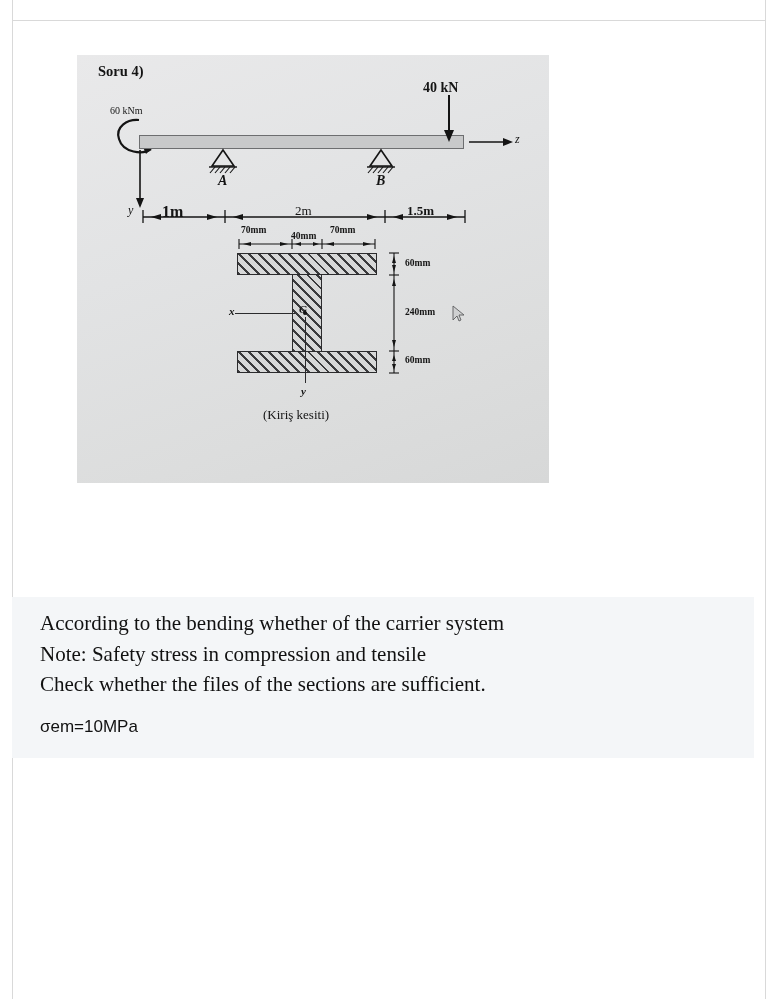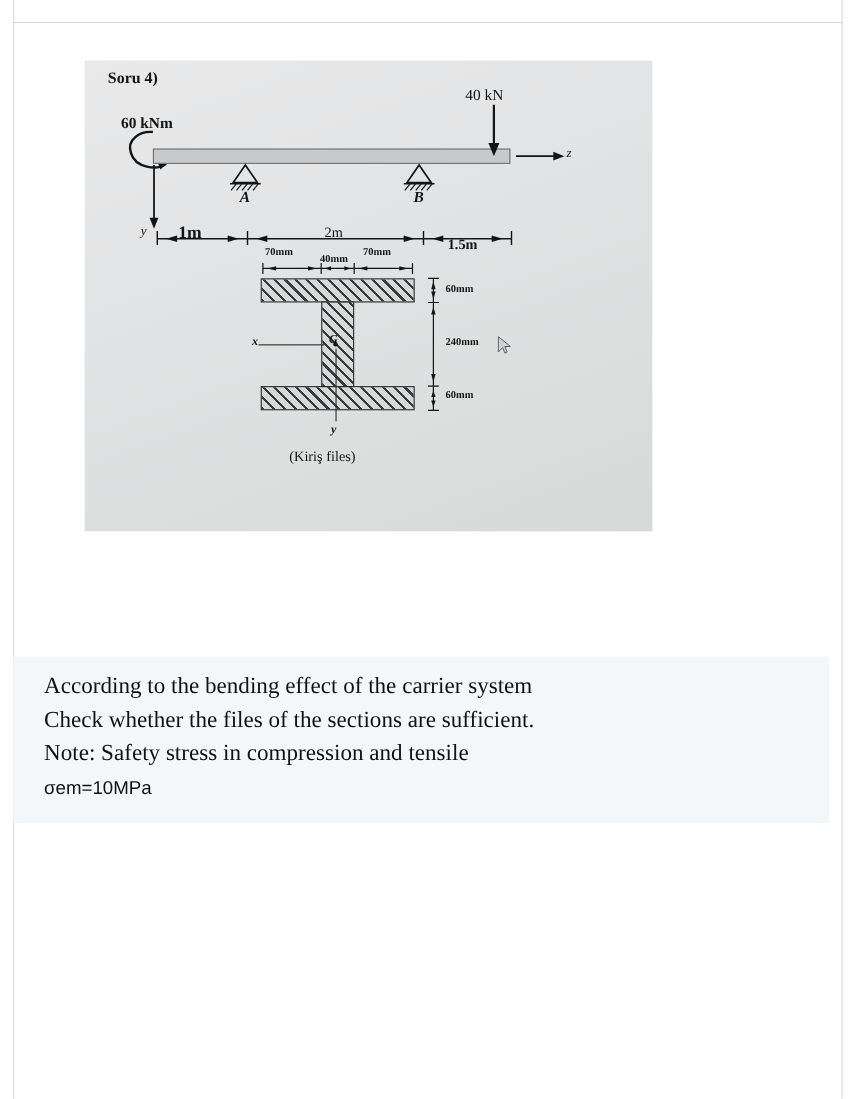--- a/index.html
+++ b/index.html
@@ -32,21 +32,21 @@
     left: 12px; right: 12px; top: 20px;
     height: 1px;
     background: #d9d9d9;
   }
 
   
   .figure-photo {
     position: absolute;
     left: 77px;
     top: 55px;
-    width: 516px;
+    width: 472px;
     height: 428px;
     background: linear-gradient(160deg, #e9e9ea 0%, #e2e3e4 40%, #dcdddd 75%, #d7d8d8 100%);
   }
   .figure-inner {
     position: absolute;
     inset: 0;
   }
 
   .lbl {
     position: absolute;
@@ -59,29 +59,29 @@
   .soru {
     left: 21px;
     top: 8px;
     font-size: 14.5px;
     font-weight: bold;
   }
   
   .moment-label {
     left: 33px;
     top: 50px;
-    font-size: 14px;
-    font-weight: bold;
+    font-size: 10px;
+    font-weight: normal;
   }
   
   .force-label {
     left: 346px;
     top: 25px;
     font-size: 14px;
-    font-weight: normal;
+    font-weight: bold;
     text-align: right;
   }
 
   
   .beam {
     position: absolute;
     left: 62px;
     top: 80px;
     width: 325px;
     height: 14px;
@@ -153,21 +153,21 @@
   
   .dimline {
     position: absolute;
     left: 62px;
     top: 148px;
     width: 330px;
     height: 20px;
   }
   .dim-1m { left: 85px; top: 148px; font-size: 16px; font-weight: bold;}
   .dim-2m { left: 218px; top: 148px; font-size: 13px; font-weight: normal;}
-  .dim-15m { left: 330px; top: 148px; font-size: 13px; font-weight: bold; margin-top: 11px;}
+  .dim-15m { left: 330px; top: 148px; font-size: 13px; font-weight: bold;}
 
   
   .isection {
     position: absolute;
     left: 160px;
     top: 198px;
     width: 140px;
     height: 120px;
   }
   .flange {
@@ -282,21 +282,21 @@
   .text-block p {
     margin: 0 0 2px 0;
     font-family: "Liberation Serif", serif;
     font-size: 21px;
     line-height: 1.36;
     color: #111111;
   }
   .text-block p.sans {
     font-family: "Liberation Sans", sans-serif;
     font-size: 17px;
-    margin-top: 6px;
+    margin-top: 16px;
   }
 </style>
 </head>
 <body>
 
 <div class="page-edge-left"></div>
 <div class="page-edge-right"></div>
 <div class="page-edge-top"></div>
 
 <div class="figure-photo">
@@ -425,27 +425,27 @@
     <div class="lbl h-240">240mm</div>
     <div class="lbl h-60b">60mm</div>
 
     <div class="x-axis-line"></div>
     <div class="y-axis-line"></div>
     <div class="cg-dot"></div>
     <div class="lbl cg-label">G</div>
     <div class="lbl x-axis-label">x</div>
     <div class="lbl y-axis-label">y</div>
 
-    <div class="lbl kesit-caption">(Kiriş files)</div>
+    <div class="lbl kesit-caption">(Kiriş kesiti)</div>
 
     <svg class="cursor-arrow" viewBox="0 0 14 18">
       <polygon points="1,1 1,15 5,11 7,16 9,15 7,10 12,10" fill="#cfd0d1" stroke="#5b5c5e" stroke-width="0.9"></polygon>
     </svg>
 
   </div>
 </div>
 
 <div class="text-block">
-  <p>According to the bending effect of the carrier system</p>
+  <p>According to the bending whether of the carrier system</p>
+  <p>Note: Safety stress in compression and tensile</p>
   <p>Check whether the files of the sections are sufficient.</p>
-  <p>Note: Safety stress in compression and tensile</p>
   <p class="sans">σem=10MPa</p>
 </div>
 
 </body></html>

